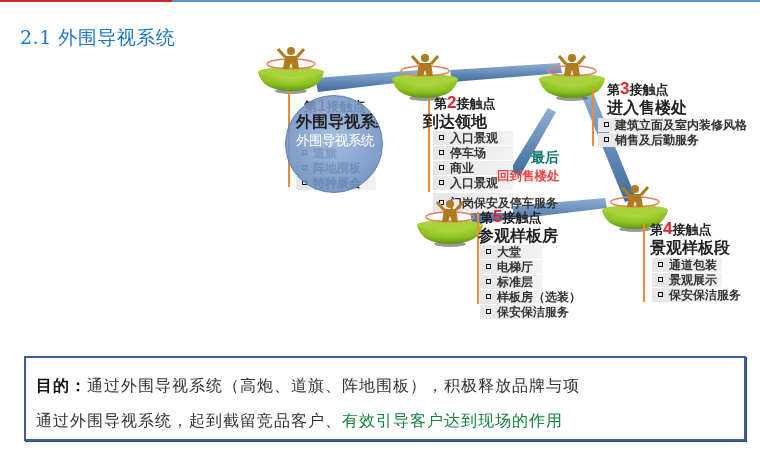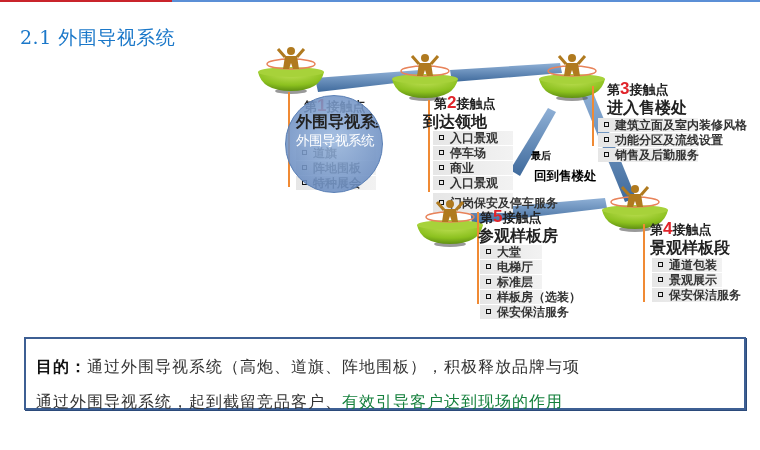--- a/index.html
+++ b/index.html
@@ -24,24 +24,24 @@
   .item-list { position: absolute; list-style: none; }
   .item-list li { height: 14px; margin-bottom: 1px; background: linear-gradient(90deg,#e6e6e6,#f2f2f2); font-size: 12px; color: #333; line-height: 14px; padding-left: 6px; white-space: nowrap; font-weight: bold; }
   .item-list li .bx { display: inline-block; width: 5px; height: 5px; border: 1.2px solid #111; margin-right: 6px; vertical-align: middle; position: relative; top: -1px; }
   .item-list li.tall { height: 20px; line-height: 20px; margin-top: 3px; }
 
   .vline { position: absolute; width: 2px; background: #f08a34; }
 
   .magnifier { position: absolute; left: 285px; top: 95px; width: 98px; height: 98px; border-radius: 50%; background: radial-gradient(circle at 50% 45%, rgba(150,180,220,0.85), rgba(95,130,185,0.9)); border: 1px solid #5a7fb5; overflow: hidden; }
   .mag-big { position: absolute; left: 0px; top: 36px; width: 98px; text-align: center; font-size: 13.5px; color: #fff; font-family: "DejaVu Serif", "Liberation Serif", serif; white-space: nowrap; letter-spacing: -0.5px; }
 
-  .final-red { position: absolute; left: 531px; top: 149px; color: #000000; font-size: 10px; font-weight: bold; font-family: "DejaVu Serif", "Liberation Serif", serif; }
-  .final-sub { position: absolute; left: 534px; top: 168px; color: #000000; font-size: 12.5px; font-weight: bold; font-family: Liberation Serif, serif; white-space: nowrap; }
-
-  .purpose-box { position: absolute; left: 24px; top: 337px; width: 722px; height: 73px; border: 2px solid #3d5f93; box-shadow: 1px 1px 0 #2b4a7a; background: #fff; padding: 10px 0 0 10px; }
+  .final-red { position: absolute; left: 531px; top: 149px; color: #0f766e; font-size: 14px; font-weight: bold; font-family: "DejaVu Serif", "Liberation Serif", serif; }
+  .final-sub { position: absolute; left: 497px; top: 168px; color: #ef4444; font-size: 12.5px; font-weight: bold; font-family: Liberation Serif, serif; white-space: nowrap; }
+
+  .purpose-box { position: absolute; left: 24px; top: 356px; width: 722px; height: 85px; border: 2px solid #3d5f93; box-shadow: 1px 1px 0 #2b4a7a; background: #fff; padding: 10px 0 0 10px; }
   .purpose-line { font-size: 16px; line-height: 35px; color: #333; font-family: "DejaVu Serif", "Liberation Serif", serif; white-space: nowrap; letter-spacing: 1px; }
   .purpose-label { font-weight: bold; color: #111; font-family: "DejaVu Sans", sans-serif; }
   .purpose-highlight { color: #15803d; font-family: "DejaVu Sans", sans-serif; }
 </style>
 </head>
 <body>
 
 <div class="topbar-red"></div>
 <div class="topbar-blue"></div>
 
@@ -131,21 +131,20 @@
       <path d="M29 11 L41 11 L43 24 L37 24 L35 18 L33 24 L27 24 Z" fill="#b07a1f"></path>
       <path d="M29 12 L22 4 M41 12 L48 4" stroke="#b07a1f" stroke-width="3"></path>
     </svg>
     <div class="vline" style="left:592px;top:86px;height:60px"></div>
     <div class="stop-title" style="left:607px;top:80px">
       <span>第</span><span class="num">3</span><span>接触点</span>
     </div>
     <div class="stop-sub" style="left:607px;top:98px">进入售楼处</div>
     <ul class="item-list" style="left:598px;top:118px;width:100px">
       <li><span class="bx"></span><span>建筑立面及室内装修风格</span></li>
-      <li><span class="bx"></span><span>功能分区及流线设置</span></li>
       <li><span class="bx"></span><span>销售及后勤服务</span></li>
     </ul>
   </div>
 
   <div class="stop">
     <svg class="bowl-wrap" style="left:600px;top:183px" width="70" height="52">
       <ellipse cx="35" cy="46" rx="16" ry="3" fill="#555" opacity="0.6"></ellipse>
       <path d="M2 27 Q35 20 68 27 Q64 46 35 46 Q6 46 2 27 Z" fill="url(#bowlGrad)"></path>
       <ellipse cx="35" cy="27" rx="33" ry="5" fill="#a7d23a"></ellipse>
       <ellipse cx="35" cy="19" rx="24" ry="5" fill="none" stroke="#e8835a" stroke-width="1.5"></ellipse>

